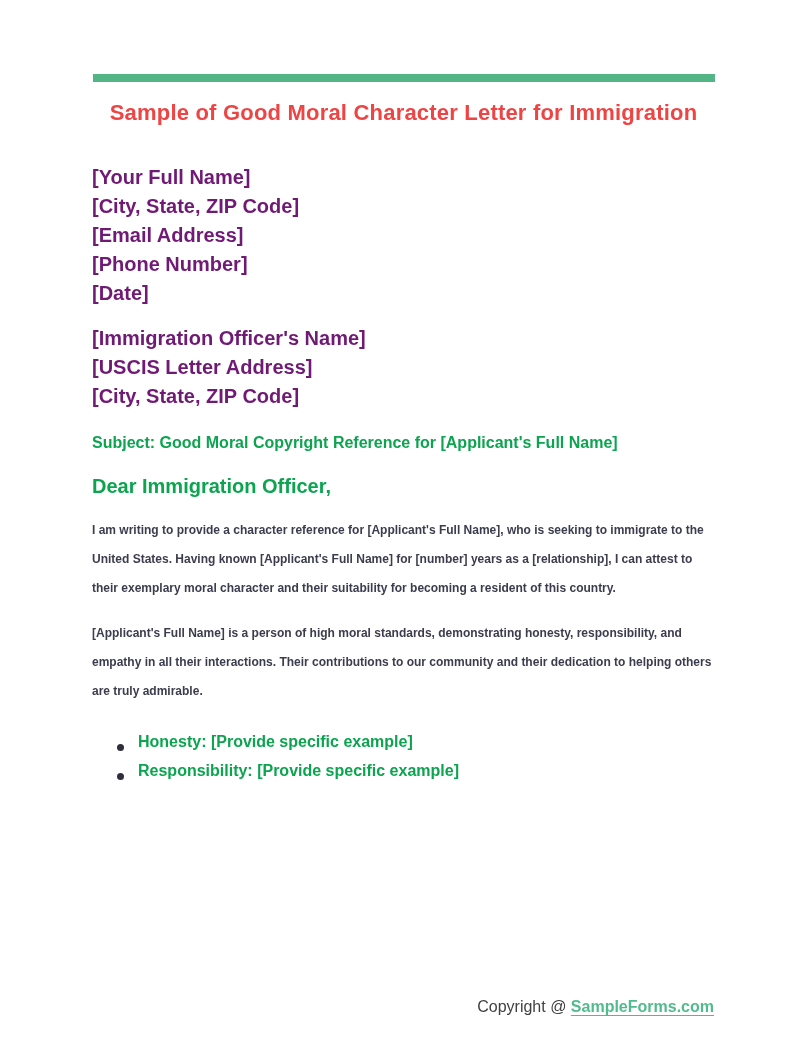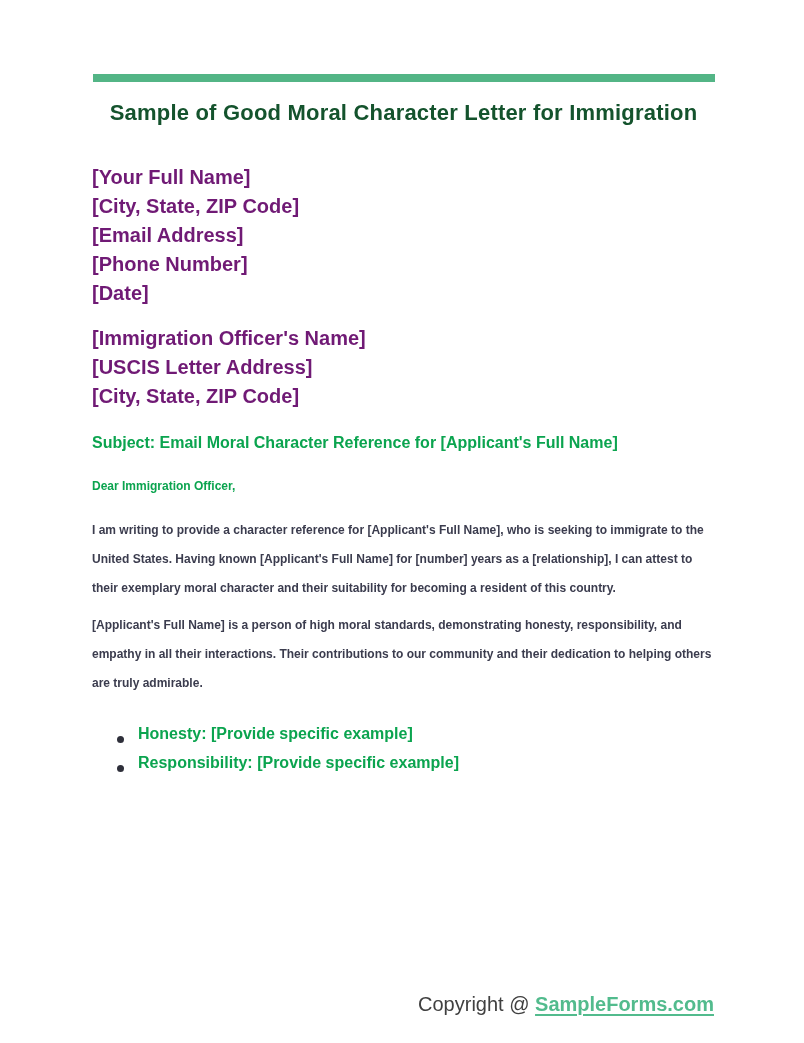--- a/index.html
+++ b/index.html
@@ -30,48 +30,48 @@
     top: 82px;
     width: 623px;
   }
 
   .page-title {
     margin-top: 17px;
     font-size: 22px;
     line-height: 27px;
     font-weight: 700;
     text-align: center;
-    color: #14532d;
+    color: #ef4444;
     letter-spacing: 0.2px;
   }
 
   .address-block { font-weight: 700; color: #701a75; font-size: 20px; line-height: 29px; }
   .sender-block   { margin-top: 37px; }
   .recipient-block{ margin-top: 16px; }
 
   .subject-line {
     margin-top: 17px;
     font-size: 16px; line-height: 29px;
     font-weight: 700; color: #0ba44f;
   }
   .salutation {
     margin-top: 15px;
-    font-size: 12px; line-height: 29px;
+    font-size: 20px; line-height: 29px;
     font-weight: 700; color: #0ba44f;
   }
 
   .body-paragraph {
     margin-top: 15px;
     font-size: 12px;
     line-height: 29px;
     font-weight: 700;
     color: #3b3c4e;
     text-align: left;
   }
-  .body-paragraph + .body-paragraph { margin-top: 8px; }
+  .body-paragraph + .body-paragraph { margin-top: 16px; }
 
   .attributes-heading {
     margin-top: 16px;
     font-size: 16px; line-height: 29px;
     font-weight: 700; color: #0ba44f;
   }
 
   .attributes-list {
     margin-top: 16px;
     list-style: none;
@@ -91,21 +91,21 @@
     border-radius: 50%;
     background: #2e2f3a;
     margin-right: 14px;
     flex: 0 0 auto;
   }
 
   .page-footer {
     position: absolute;
     right: 90px;
     bottom: 27px;
-    font-size: 20px;
+    font-size: 16px;
     color: #404040;
     font-weight: 400;
     white-space: nowrap;
   }
   .brand-link {
     color: #52bb8d;
     font-weight: 700;
     text-decoration: underline;
     text-underline-offset: 3px;
     cursor: pointer;
@@ -129,21 +129,21 @@
       <div>[Phone Number]</div>
       <div>[Date]</div>
     </div>
 
     <div class="address-block recipient-block">
       <div>[Immigration Officer's Name]</div>
       <div>[USCIS Letter Address]</div>
       <div>[City, State, ZIP Code]</div>
     </div>
 
-    <div class="subject-line">Subject: Email Moral Character Reference for [Applicant's Full Name]</div>
+    <div class="subject-line">Subject: Good Moral Copyright Reference for [Applicant's Full Name]</div>
 
     <div class="salutation">Dear Immigration Officer,</div>
 
     <p class="body-paragraph">I am writing to provide a character reference for [Applicant's Full Name], who is seeking to immigrate to the United States. Having known [Applicant's Full Name] for [number] years as a [relationship], I can attest to their exemplary moral character and their suitability for becoming a resident of this country.</p>
 
     <p class="body-paragraph">[Applicant's Full Name] is a person of high moral standards, demonstrating honesty, responsibility, and empathy in all their interactions. Their contributions to our community and their dedication to helping others are truly admirable.</p>
 
 
     <ul class="attributes-list">
       <li>

